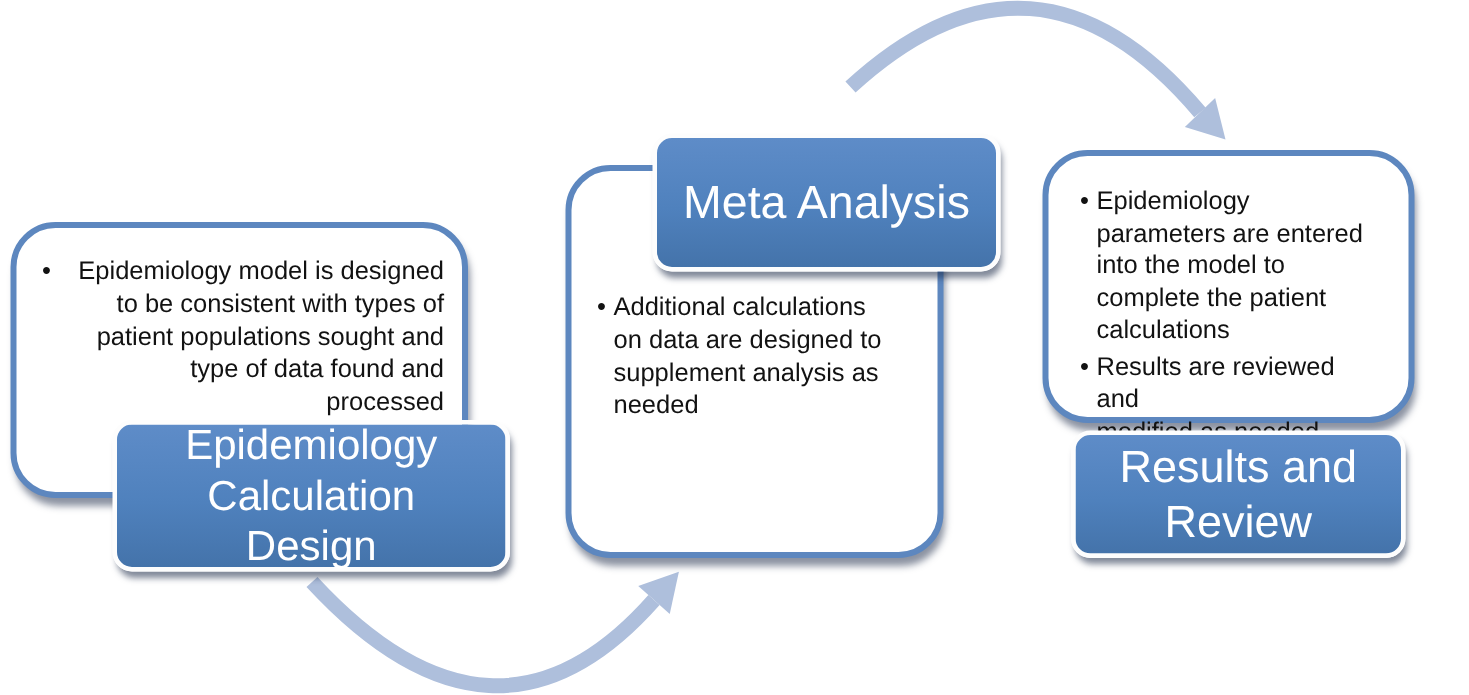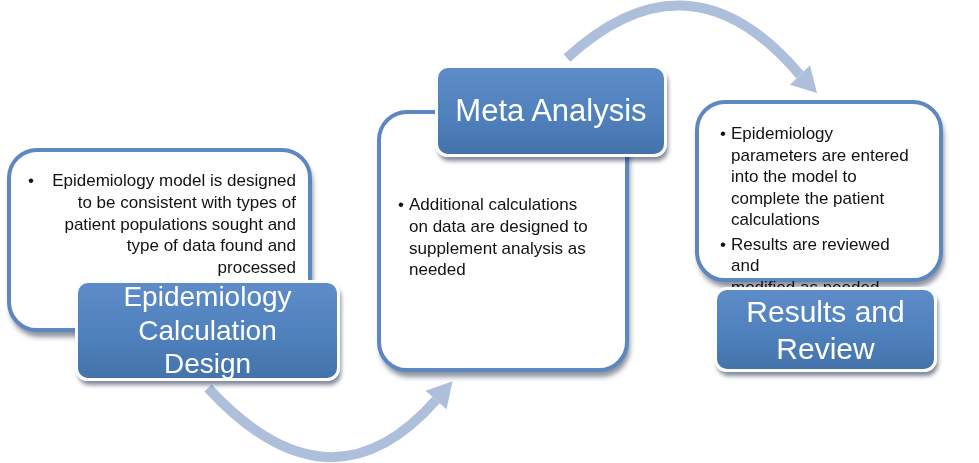--- a/index.html
+++ b/index.html
@@ -58,21 +58,21 @@
     box-sizing: border-box;
   }
   
   .box-design   { left: 7px;   top: 148px; width: 305px; height: 184px; }
   .text-design  { left: 28px;  top: 170px; width: 268px; text-align: right; }
   .label-design { left: 75px;  top: 280px; width: 265px; height: 101px;
                   font-size: 28px; line-height: 33.5px; padding: 0 18px; }
   
   .box-meta   { left: 377px; top: 110px; width: 252px; height: 262px; }
   .text-meta  { left: 398px; top: 194px; width: 220px; }
-  .label-meta { left: 435px; top: 65px;  width: 232px; height: 92px;
+  .label-meta { left: 435px; top: 89px;  width: 232px; height: 92px;
                 font-size: 31px; line-height: 36px; }
   
   .box-results   { left: 695px; top: 100px; width: 248px; height: 182px; }
   .text-results  { left: 720px; top: 123px; width: 200px; }
   .text-results ul { line-height: 21.5px; }
   .text-results li + li { margin-top: 3px; }
   .label-results { left: 714px; top: 287px; width: 223px; height: 85px;
                    font-size: 30px; line-height: 37px; }
 </style>
 </head>

